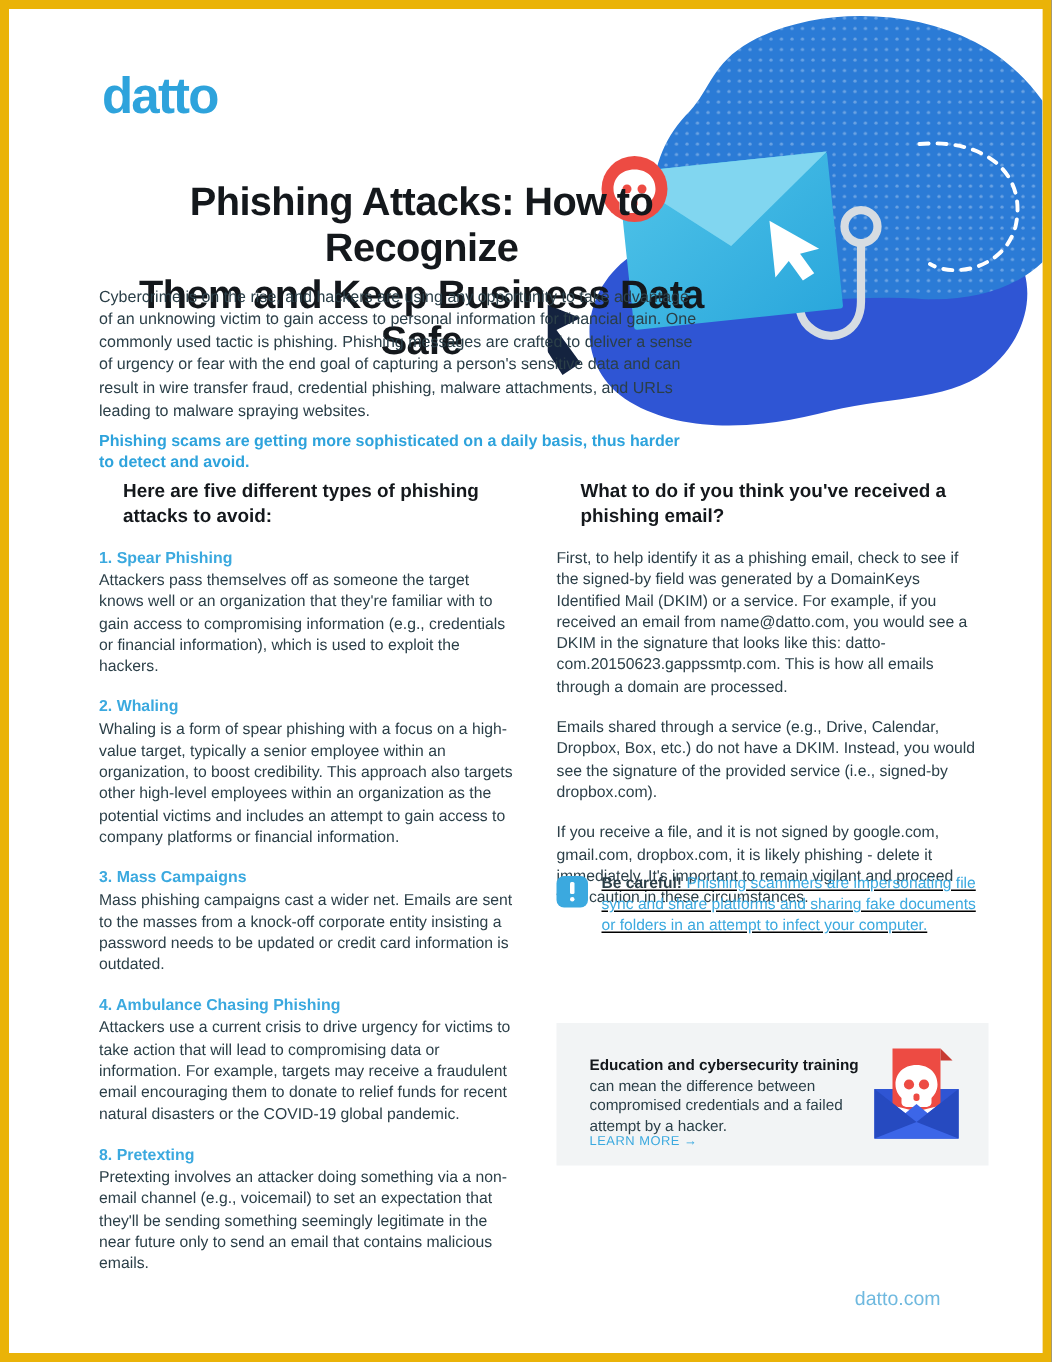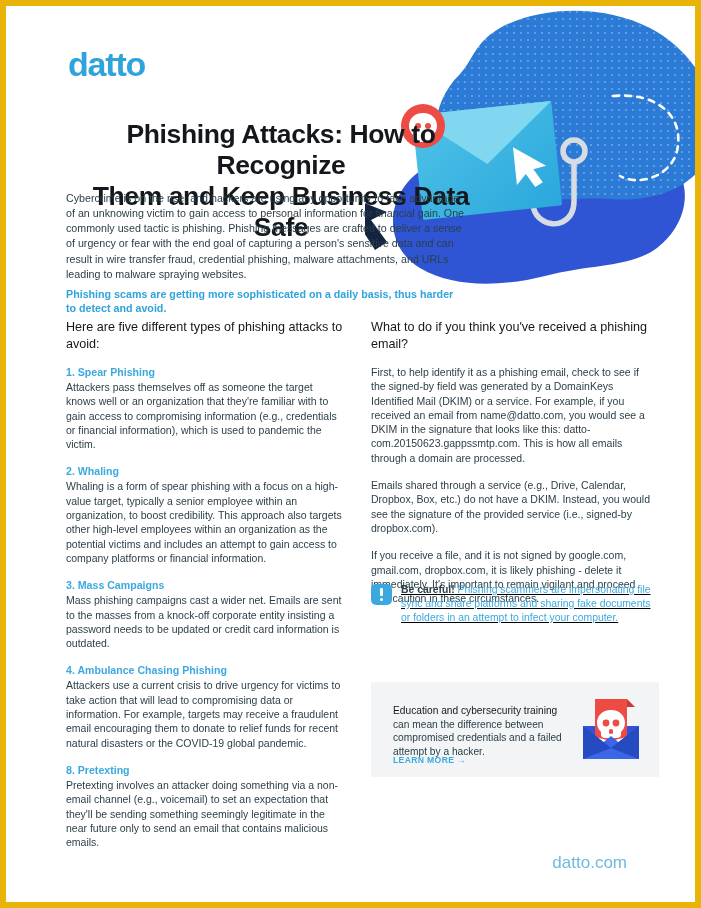--- a/index.html
+++ b/index.html
@@ -47,22 +47,22 @@
   .intro-blue{
     position:absolute;left:60px;top:270px;width:390px;
     font-size:10.7px;line-height:14.6px;font-weight:700;color:#2EA3DC;
   }
 
   
   .col-left{position:absolute;left:60px;top:313px;width:278px;}
   .col-right{position:absolute;left:365px;top:313px;width:285px;}
 
   .col-head{
-    font-size:12.6px;line-height:16.5px;font-weight:400;color:#14181c;
-    margin:0 0 13px 0;
+    font-size:12.6px;line-height:16.5px;font-weight:700;color:#14181c;
+    margin:0 0 13px 16px;
   }
   .sub-head{
     font-size:10.6px;line-height:14px;font-weight:700;color:#3BA9DF;
     margin:0 0 1px 0;
   }
   .body-p{
     font-size:10.5px;line-height:14.3px;color:#2b3f48;
     margin:0 0 13px 0;
   }
   .body-p:last-child{margin-bottom:0;}
@@ -91,32 +91,32 @@
 
   
   .edu-box{
     position:absolute;left:365px;top:676px;width:288px;height:95px;
     background:#f2f4f5;
   }
   .edu-text{
     position:absolute;left:22px;top:22px;width:180px;
     font-size:10.2px;line-height:13.6px;color:#2b3f48;
   }
-  .edu-text b{font-weight:400;color:#14181c;}
+  .edu-text b{font-weight:700;color:#14181c;}
   .edu-link{
     position:absolute;left:22px;top:73px;
-    font-size:8.6px;letter-spacing:0.35px;font-weight:700;color:#3BA9DF;
+    font-size:8.6px;letter-spacing:0.35px;font-weight:400;color:#3BA9DF;
     text-decoration:none;
   }
   .edu-art{position:absolute;right:14px;top:14px;width:68px;height:68px;}
 
   
   .footer{
     position:absolute;right:68px;bottom:29px;
-    font-size:17px;color:#6FB9DF;font-weight:400;
+    font-size:13px;color:#6FB9DF;font-weight:400;
   }
 </style>
 </head>
 <body>
 
 <div class="page">
 <div class="inner">
 
   <div class="blob-wrap">
     <svg class="blob-svg" width="350" height="300" viewBox="0 0 350 300" xmlns="http://www.w3.org/2000/svg">
@@ -185,21 +185,21 @@
     <span class="l2">Them and Keep Business Data Safe</span>
   </h1>
 
   <p class="intro">Cybercrime is on the rise, and hackers are using any opportunity to take advantage of an unknowing victim to gain access to personal information for financial gain. One commonly used tactic is phishing. Phishing messages are crafted to deliver a sense of urgency or fear with the end goal of capturing a person's sensitive data and can result in wire transfer fraud, credential phishing, malware attachments, and URLs leading to malware spraying websites.</p>
   <p class="intro-blue">Phishing scams are getting more sophisticated on a daily basis, thus harder to detect and avoid.</p>
 
   <div class="col-left">
     <h2 class="col-head">Here are five different types of phishing attacks to avoid:</h2>
 
     <h3 class="sub-head">1. Spear Phishing</h3>
-    <p class="body-p">Attackers pass themselves off as someone the target knows well or an organization that they're familiar with to gain access to compromising information (e.g., credentials or financial information), which is used to pandemic the victim.</p>
+    <p class="body-p">Attackers pass themselves off as someone the target knows well or an organization that they're familiar with to gain access to compromising information (e.g., credentials or financial information), which is used to exploit the hackers.</p>
 
     <h3 class="sub-head">2. Whaling</h3>
     <p class="body-p">Whaling is a form of spear phishing with a focus on a high-value target, typically a senior employee within an organization, to boost credibility. This approach also targets other high-level employees within an organization as the potential victims and includes an attempt to gain access to company platforms or financial information.</p>
 
     <h3 class="sub-head">3. Mass Campaigns</h3>
     <p class="body-p">Mass phishing campaigns cast a wider net. Emails are sent to the masses from a knock-off corporate entity insisting a password needs to be updated or credit card information is outdated.</p>
 
     <h3 class="sub-head">4. Ambulance Chasing Phishing</h3>
     <p class="body-p">Attackers use a current crisis to drive urgency for victims to take action that will lead to compromising data or information. For example, targets may receive a fraudulent email encouraging them to donate to relief funds for recent natural disasters or the COVID-19 global pandemic.</p>
 

